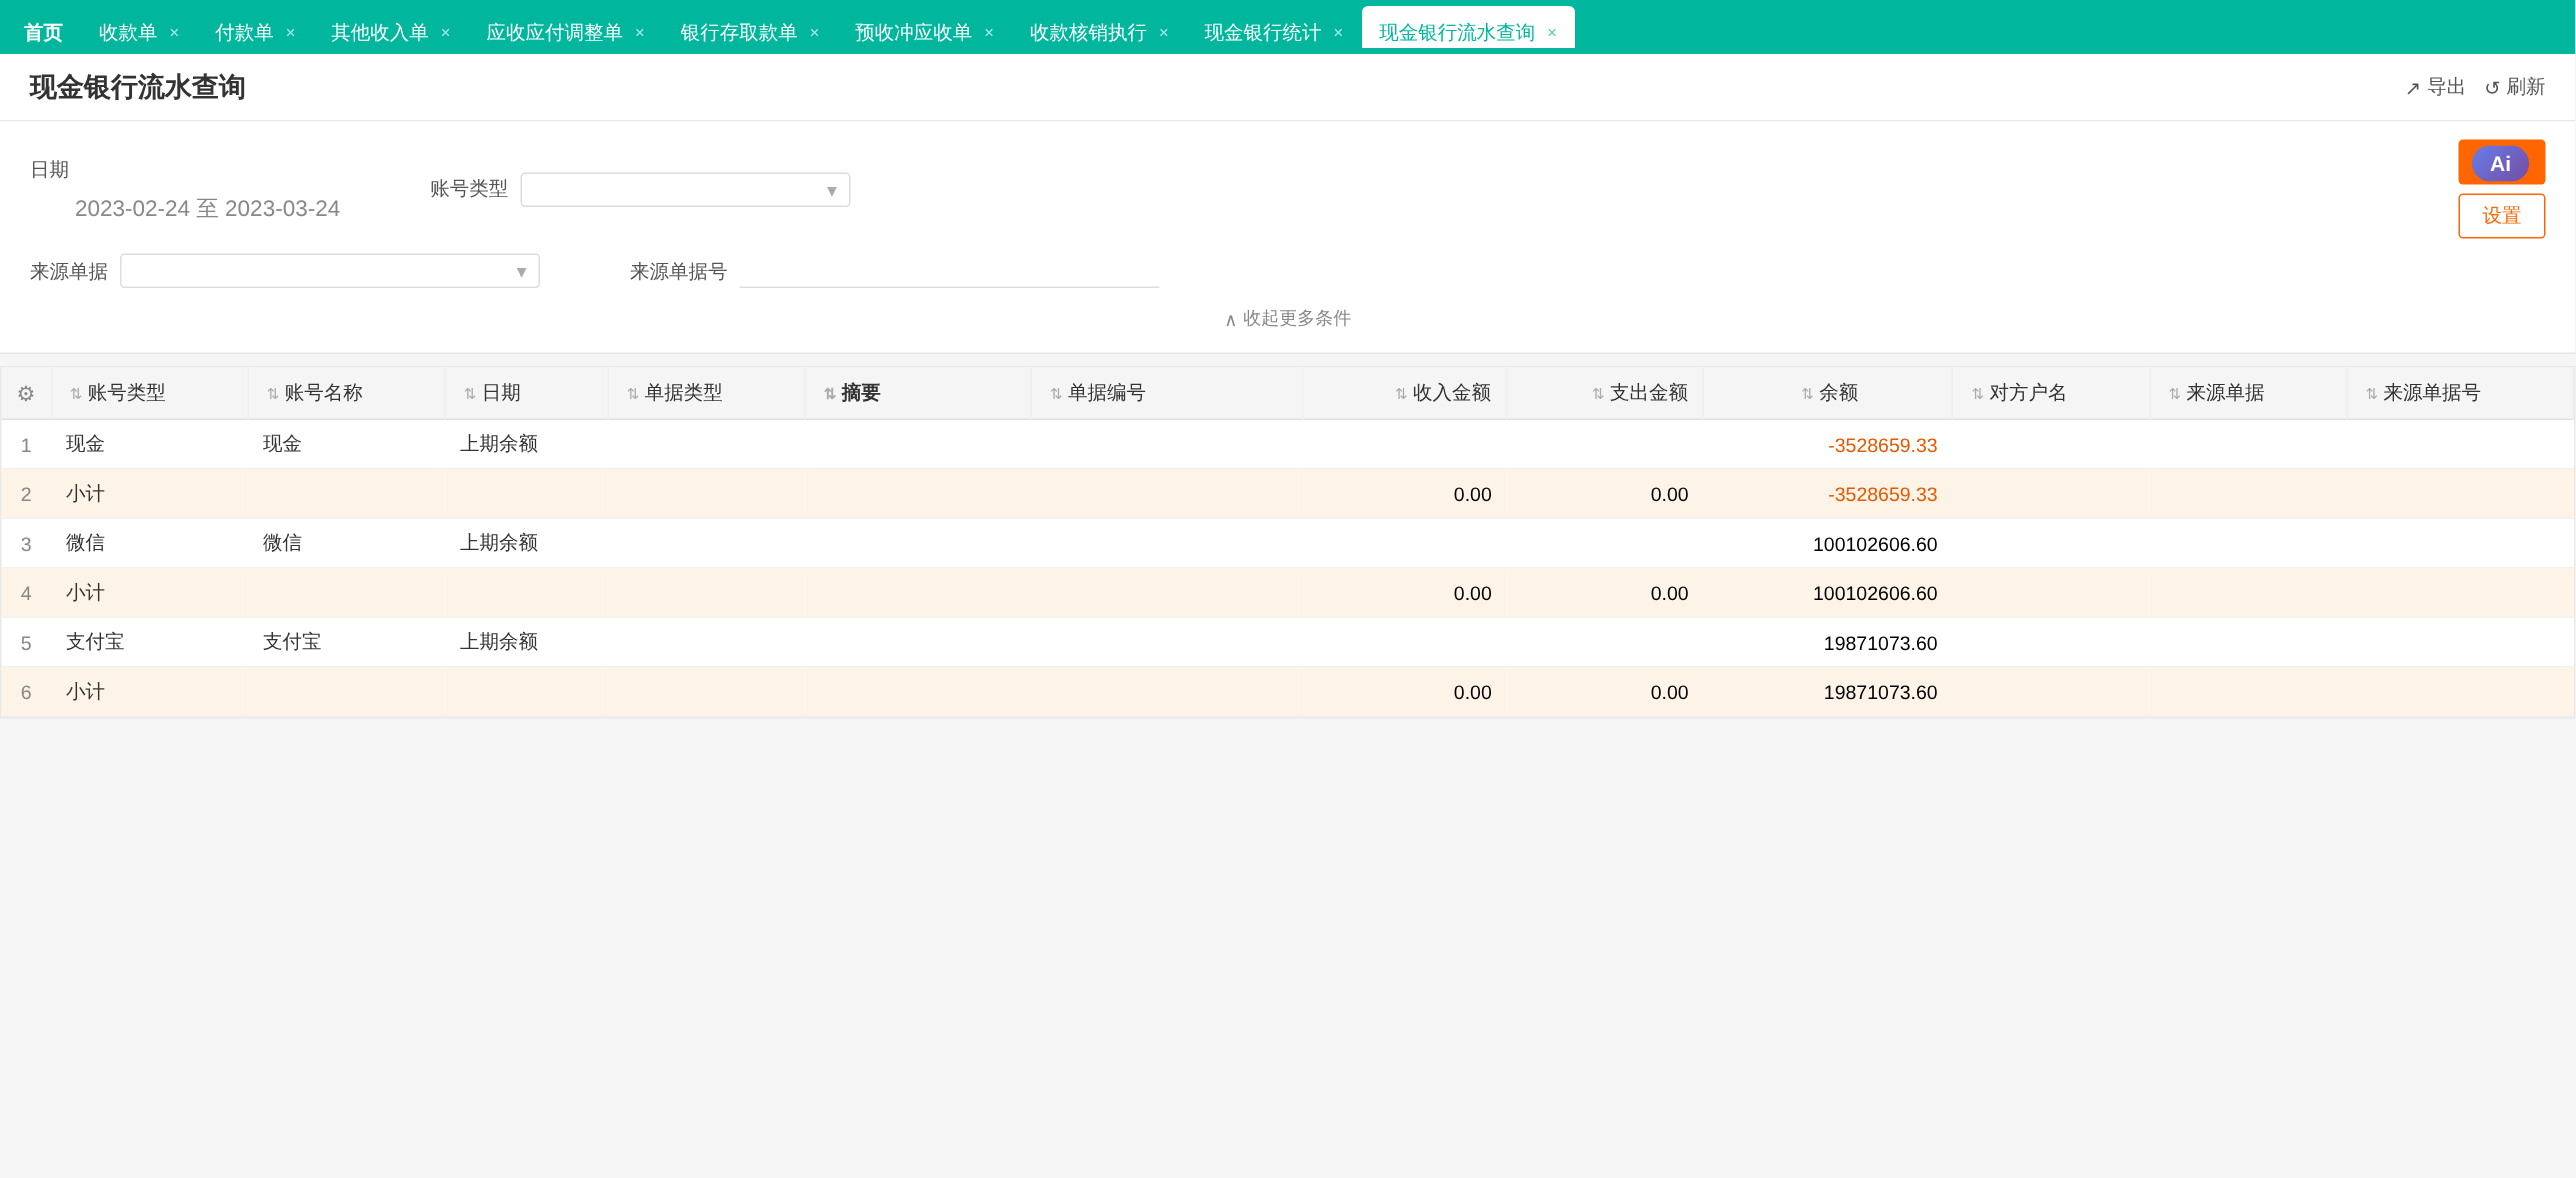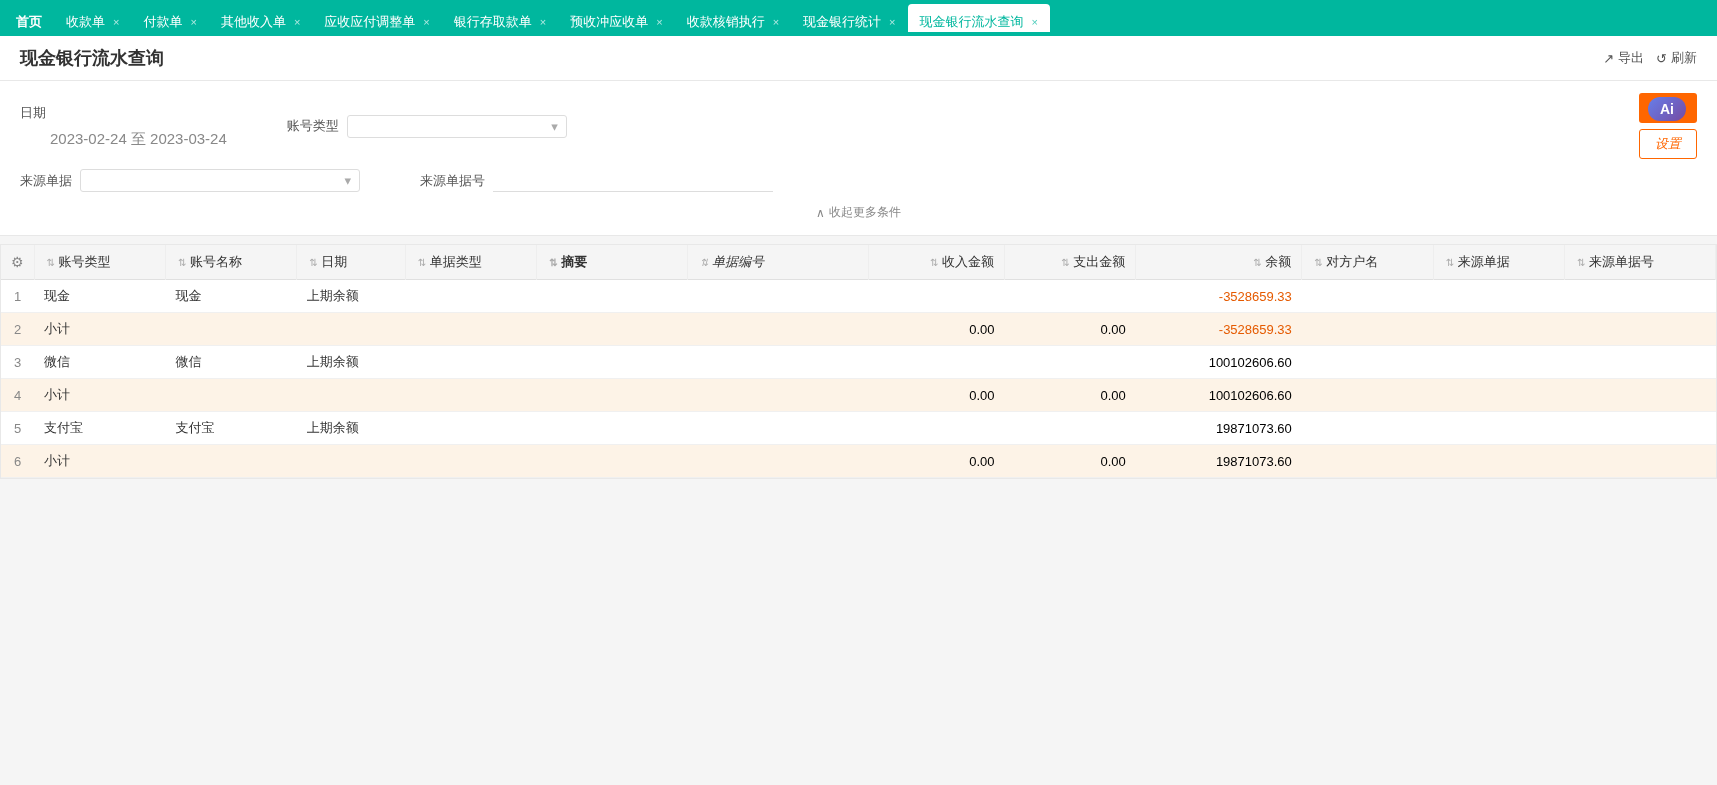--- a/index.html
+++ b/index.html
@@ -143,21 +143,20 @@
       font-size: 13px;
     }
     .btn-settings {
       background: #fff;
       color: #ff6600;
       border: 1px solid #ff6600;
       padding: 5px 12px;
       border-radius: 3px;
       cursor: pointer;
       font-size: 13px;
-      font-style: italic;
     }
     .collapse-bar {
       text-align: center;
       padding: 4px 0 2px;
       cursor: pointer;
       color: #888;
       font-size: 12px;
       display: flex;
       align-items: center;
       justify-content: center;
@@ -339,30 +338,30 @@
         </th>
         <th>
           <span class="sort-icon">⇅</span> 日期
         </th>
         <th>
           <span class="sort-icon">⇅</span> 单据类型
         </th>
         <th style="min-width:100px;font-weight:bold;">
           <span class="sort-icon">⇅</span> 摘要
         </th>
-        <th style="min-width:120px;font-style:italic;">
+        <th style="min-width:120px;">
           <span class="sort-icon">⇅</span> 单据编号
         </th>
         <th style="min-width:90px; text-align:right;">
           <span class="sort-icon">⇅</span> 收入金额
         </th>
         <th style="min-width:80px; text-align:right;">
           <span class="sort-icon">⇅</span> 支出金额
         </th>
-        <th style="min-width:110px; text-align:right;">
+        <th style="min-width:110px; text-align:center;">
           <span class="sort-icon">⇅</span> 余额
         </th>
         <th>
           <span class="sort-icon">⇅</span> 对方户名
         </th>
         <th>
           <span class="sort-icon">⇅</span> 来源单据
         </th>
         <th>
           <span class="sort-icon">⇅</span> 来源单据号

